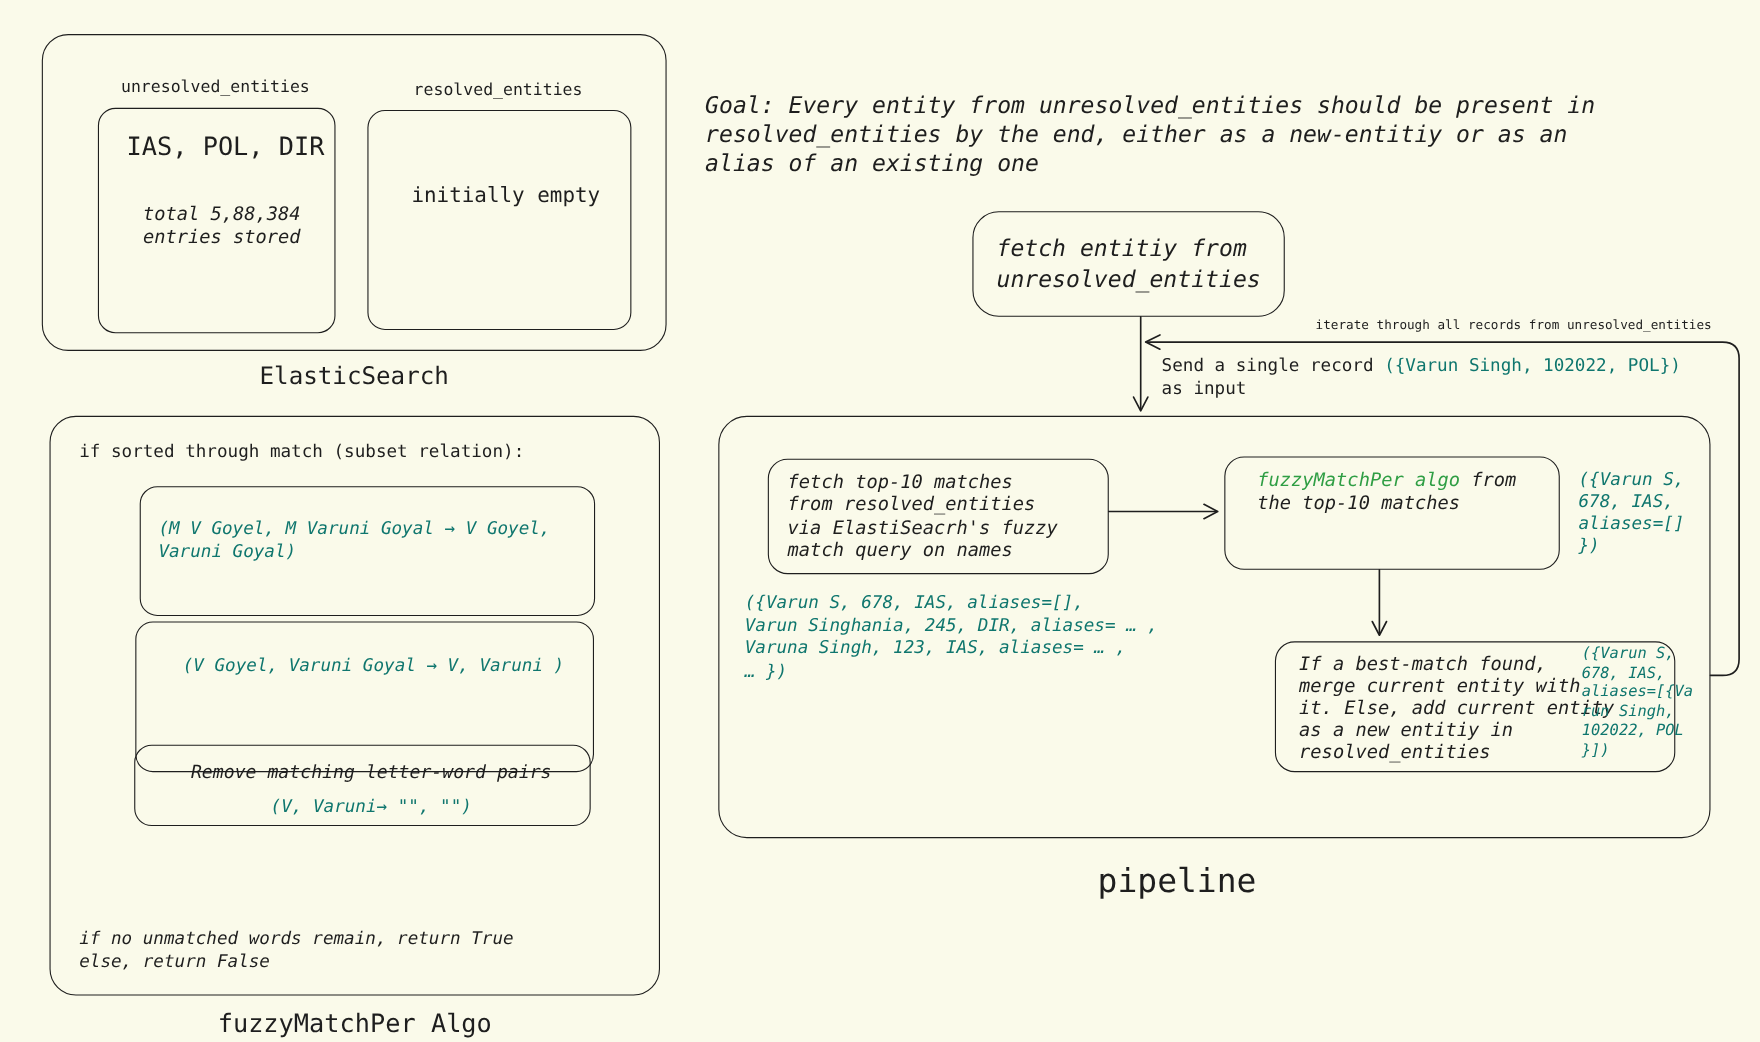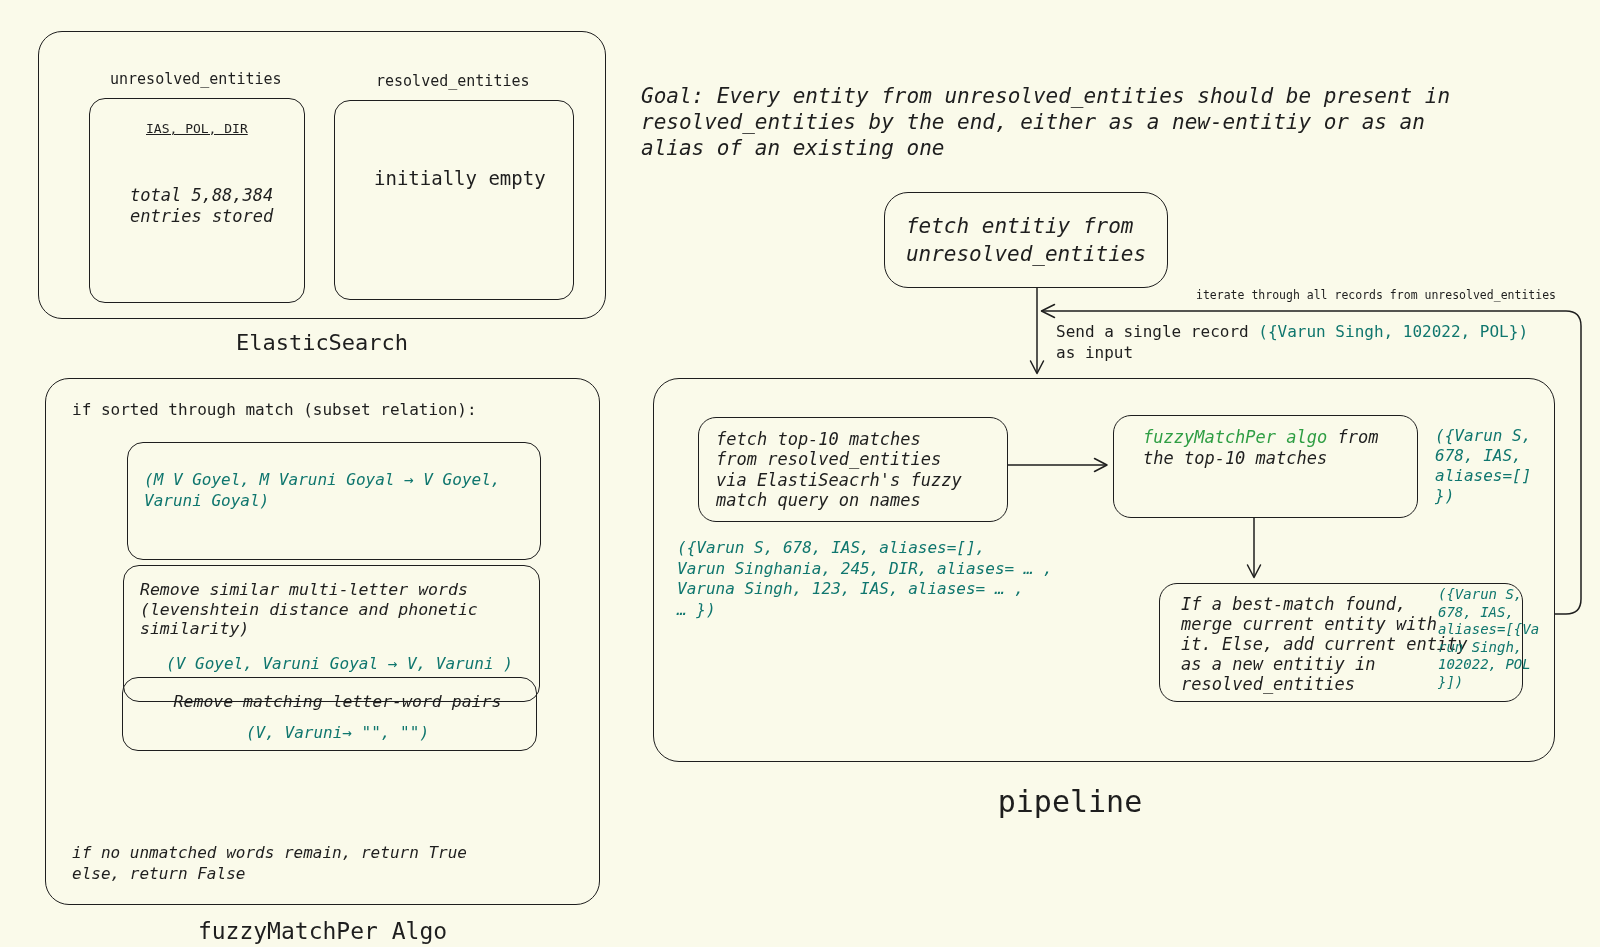--- a/index.html
+++ b/index.html
@@ -20,21 +20,21 @@
   .pre{white-space:pre-line;font-style:italic;}
   .red{color:#0f766e;}
   .green{color:#2f9e44;}
   .center{text-align:center;}
   svg.overlay{position:absolute;left:0;top:0;pointer-events:none;}
 
   
   #es-outer{left:38px;top:31px;width:568px;height:288px;border-radius:24px;}
   #es-unres-label{left:110px;top:70px;font-size:15px;}
   #es-unres-box{left:89px;top:98px;width:216px;height:205px;border-radius:16px;}
-  #es-unres-content{left:146px;top:121px;font-size:13px;text-decoration:underline;}
+  #es-unres-content{left:115px;top:121px;font-size:23px;}
   #es-unres-stats{left:130px;top:185px;font-size:17px;line-height:21px;}
   #es-res-label{left:376px;top:72px;font-size:15px;}
   #es-res-box{left:334px;top:100px;width:240px;height:200px;border-radius:16px;}
   #es-res-content{left:374px;top:167px;font-size:19px;}
   #es-caption{left:38px;top:330px;width:568px;font-size:22px;}
 
   
   #goal{left:641px;top:83px;font-size:21px;line-height:26px;}
 
   
@@ -129,23 +129,20 @@
 <div class="abs center" id="pipeline-caption">pipeline</div>
 
 <div class="box" id="algo-box"></div>
 <div class="abs" id="algo-condition">if sorted through match (subset relation):</div>
 
 <div class="box step-box" id="algo-step1">
   <div class="step-example pre red">(M V Goyel, M Varuni Goyal → V Goyel,
 Varuni Goyal)</div>
 </div>
 <div class="box step-box" id="algo-step2">
-  <div class="step-rule pre">Remove similar multi-letter words
-(levenshtein distance and phonetic
-similarity)</div>
   <div class="step-example pre red">(V Goyel, Varuni Goyal → V, Varuni )</div>
 </div>
 <div class="box step-box" id="algo-step3">
   <div class="step-rule pre">Remove matching letter-word pairs</div>
   <div class="step-example pre red">(V, Varuni→ "", "")</div>
 </div>
 
 <div class="abs pre" id="algo-return">if no unmatched words remain, return True
 else, return False</div>
 <div class="abs center" id="algo-caption">fuzzyMatchPer Algo</div>

